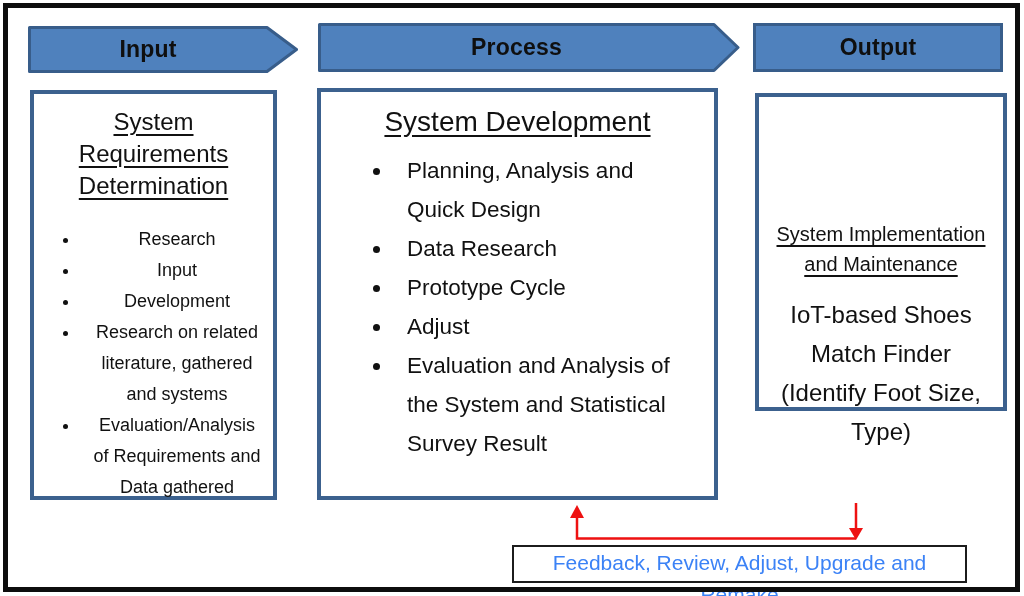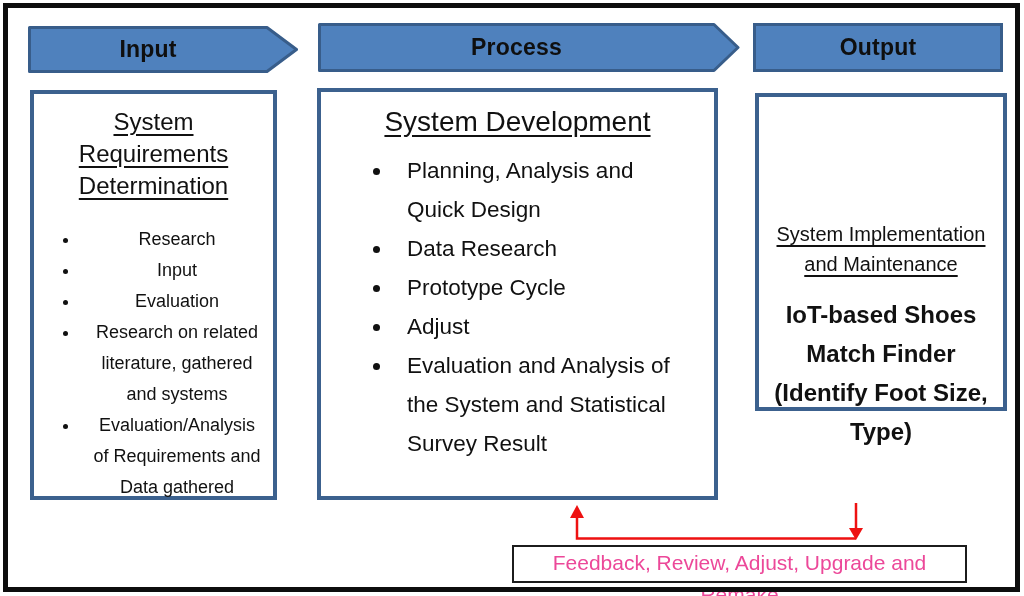--- a/index.html
+++ b/index.html
@@ -65,42 +65,42 @@
     font-size: 18px; line-height: 31px; text-align: center;
   }
   .box-input ul.bullets li { width: 174px; padding-left: 10px; }
   .box-process ul.bullets {
     margin: 12px 0 0 72px;
     font-size: 22.5px; line-height: 39px;
   }
   .box-process ul.bullets li { width: 276px; padding-left: 14px; }
   .output-product {
     margin: 16px 14px 0 14px;
-    font-weight: bold;
+    font-weight: normal;
     font-size: 24px;
     line-height: 39px;
   }
   
   .loop-svg {
     position: absolute; left: 0; top: 0;
     width: 1024px; height: 596px;
     pointer-events: none;
   }
   
   .feedback-box {
     position: absolute;
     left: 512px; top: 545px;
     width: 455px; height: 38px;
     background: #ffffff;
     border: 2.5px solid #1c1c1c;
     box-sizing: border-box;
     text-align: center;
     font-size: 21px;
     line-height: 32px;
-    color: #ec4899;
+    color: #3b82f6;
   }
 </style>
 </head>
 <body>
 
 <div class="stage">
 
   <div class="hdr hdr-input">
     <svg viewBox="0 0 271 47" preserveAspectRatio="none">
       <polygon points="1.5,1.5 239,1.5 268.5,23.5 239,45.5 1.5,45.5" fill="#4f81bd" stroke="#385d8a" stroke-width="3" stroke-linejoin="round"></polygon>
@@ -117,21 +117,21 @@
       <polygon points="1.5,1.5 396,1.5 420,24.5 396,47.5 1.5,47.5" fill="#4f81bd" stroke="#385d8a" stroke-width="3" stroke-linejoin="round"></polygon>
     </svg>
     <span class="hdr-label">Process</span>
   </div>
 
   <div class="cbox box-input">
     <div class="box-title">System Requirements Determination</div>
     <ul class="bullets">
       <li>Research</li>
       <li>Input</li>
-      <li>Evaluation</li>
+      <li>Development</li>
       <li>Research on related literature, gathered and systems</li>
       <li>Evaluation/Analysis of Requirements and Data gathered</li>
     </ul>
   </div>
 
   <div class="cbox box-process">
     <div class="box-title">System Development</div>
     <ul class="bullets">
       <li>Planning, Analysis and Quick Design</li>
       <li>Data Research</li>

